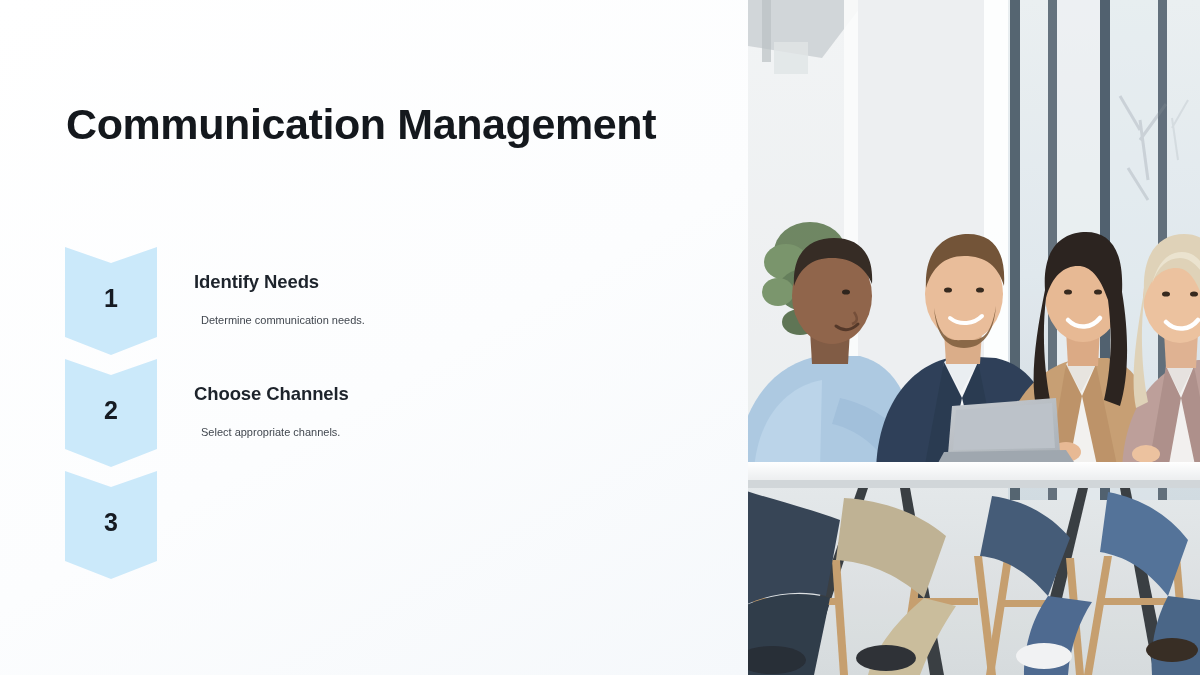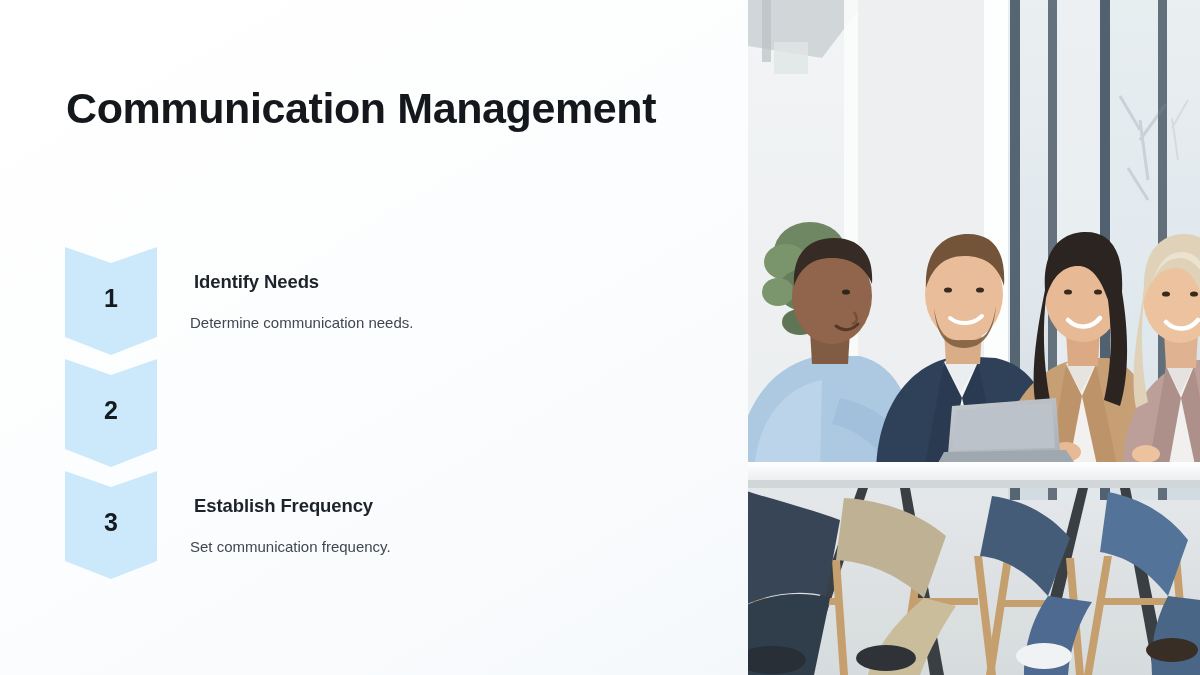--- a/index.html
+++ b/index.html
@@ -28,21 +28,21 @@
     left: 0;
     top: 0;
     width: 748px;
     height: 675px;
     background: linear-gradient(150deg, #ffffff 0%, #fcfdfe 55%, #f5f8fb 100%);
   }
 
   .title-block {
     position: absolute;
     left: 66px;
-    top: 80px;
+    top: 96px;
     width: 640px;
   }
   .slide-title {
     margin: 0;
     font-size: 43px;
     line-height: 1.33;
     font-weight: bold;
     letter-spacing: -0.4px;
     color: #14181d;
     font-family: "Liberation Sans", sans-serif;
@@ -101,22 +101,22 @@
   }
   .step-title {
     margin: 8px;
     font-size: 18.5px;
     font-weight: bold;
     color: #1d232b;
     letter-spacing: -0.1px;
     line-height: 1.2;
   }
   .step-desc {
-    margin: 20px 0 0 4px;
-    font-size: 15px;
+    margin: 20px 0 0 15px;
+    font-size: 11px;
     font-weight: normal;
     color: #41474f;
     line-height: 1.3;
   }
 
   
   .photo {
     position: absolute;
     left: 748px;
     top: 0;
@@ -155,32 +155,32 @@
         </div>
       </div>
 
       <div class="step-row">
         <div class="chevron">
           <svg viewBox="0 0 92 108" xmlns="http://www.w3.org/2000/svg" aria-hidden="true">
             <polygon points="0,0 46,16 92,0 92,90 46,108 0,90" fill="#cbe9fa"></polygon>
           </svg>
           <div class="chevron-number">2</div>
         </div>
+        <div class="step-text">
+          <p class="step-title">Choose Channels</p>
+          <p class="step-desc">Select appropriate channels.</p>
+        </div>
       </div>
 
       <div class="step-row last">
         <div class="chevron">
           <svg viewBox="0 0 92 108" xmlns="http://www.w3.org/2000/svg" aria-hidden="true">
             <polygon points="0,0 46,16 92,0 92,90 46,108 0,90" fill="#cbe9fa"></polygon>
           </svg>
           <div class="chevron-number">3</div>
-        </div>
-        <div class="step-text">
-          <p class="step-title">Establish Frequency</p>
-          <p class="step-desc">Set communication frequency.</p>
         </div>
       </div>
 
     </div>
   </div>
 
   <div class="photo">
     <svg viewBox="0 0 452 675" xmlns="http://www.w3.org/2000/svg" aria-hidden="true">
       <defs>
         <linearGradient id="wallG" x1="0" y1="0" x2="0" y2="1">

